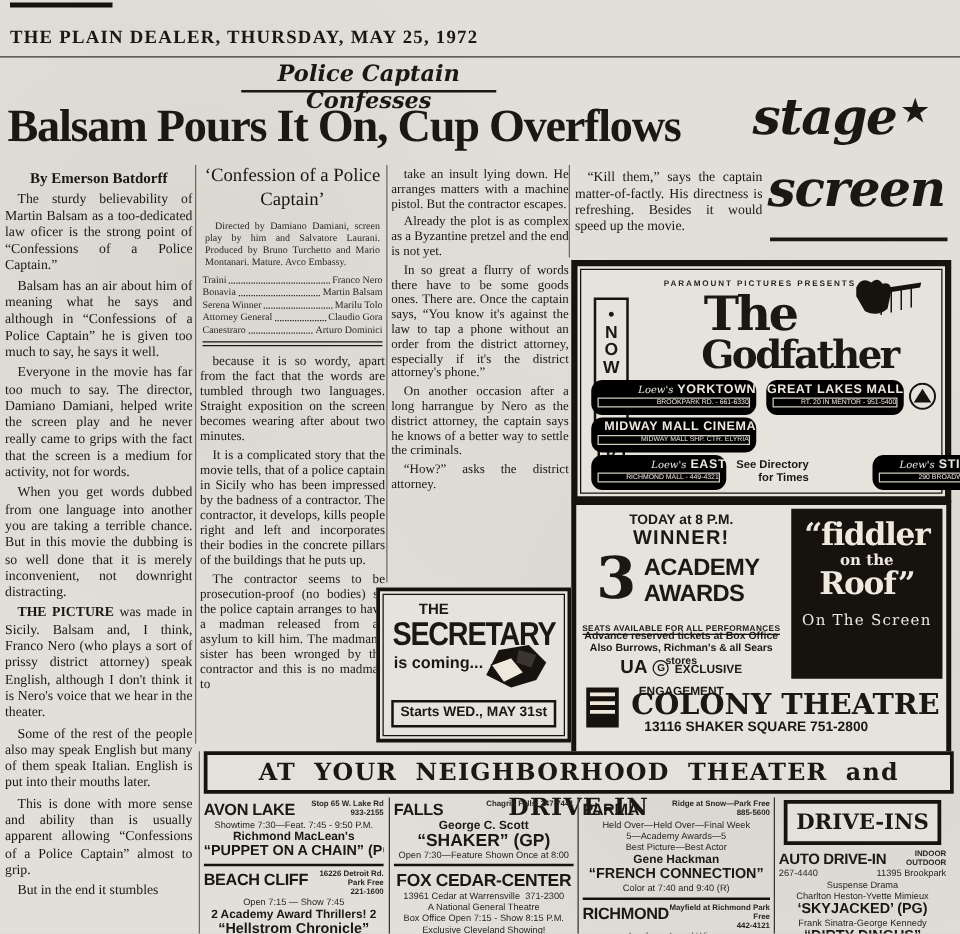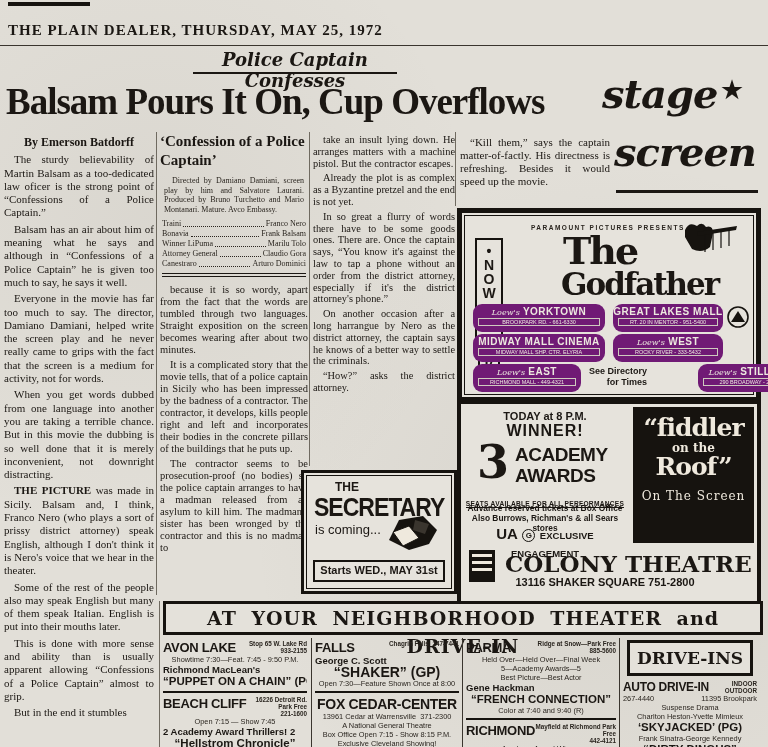--- a/index.html
+++ b/index.html
@@ -25,37 +25,37 @@
   
   .col{overflow:hidden;text-align:justify;}
   .col p{margin:0 0 3px 0;text-indent:10px;}
   .byline{font-weight:bold;text-align:center;font-size:12px;margin-bottom:4px;}
   #col1{font-size:11px;line-height:13.3px;}
   #col2{font-size:10.5px;line-height:12px;}
   #col3{font-size:10.4px;line-height:11.8px;}
   #col4{font-size:11px;line-height:13px;}
 
   
-  .rev-title{font-weight:bold;font-size:15px;text-align:left;line-height:19px;font-family:"Liberation Serif",serif;}
+  .rev-title{font-weight:normal;font-size:15px;text-align:center;line-height:19px;font-family:"Liberation Serif",serif;}
   .rev-credits{font-size:8px;line-height:9.5px;text-align:justify;margin:6px 4px 5px 4px;text-indent:8px;color:#2a251f;}
   .cast{margin:0 2px;border-bottom:4px double #1b1713;padding-bottom:4px;}
   .cast-row{display:flex;font-size:8px;line-height:10px;color:#2a251f;}
   .cast-dots{flex:1;border-bottom:1px dotted #2a251f;margin:0 2px 2px 2px;}
 
   
   .gf{border:5px solid #16130f;background:#e6e3dc;}
   .gf-in{position:absolute;left:2px;top:2px;right:2px;bottom:2px;border:1px solid #16130f;}
   .gf-now{border:2px solid #16130f;text-align:center;font-family:"Liberation Sans",sans-serif;
           font-weight:bold;font-size:14px;line-height:14px;}
   .gf-r{border:2px solid #16130f;font-weight:bold;font-family:"Liberation Serif",serif;
         font-size:13px;text-align:center;line-height:16px;}
   .gf-presents{font-family:"Liberation Sans",sans-serif;font-size:6.5px;font-weight:bold;letter-spacing:1.5px;color:#2a251f;}
   .gf-the{font-family:"DejaVu Serif",serif;font-weight:bold;font-size:38px;line-height:34px;letter-spacing:-2px;}
   .gf-name{font-family:"DejaVu Serif",serif;font-weight:bold;font-size:31px;letter-spacing:-2px;}
-  .gf-box{position:absolute;background:#701a75;color:#ece8df;border-radius:9px;text-align:center;padding-top:2px;}
+  .gf-box{position:absolute;background:#000000;color:#ece8df;border-radius:9px;text-align:right;padding-top:2px;}
   .gf-box .nm{font-family:"Liberation Sans",sans-serif;font-weight:bold;font-size:10px;letter-spacing:.5px;white-space:nowrap;}
   .gf-box .scr{font-family:"DejaVu Serif",serif;font-style:italic;font-weight:normal;font-size:8px;letter-spacing:0;}
   .gf-box .sub{font-family:"Liberation Sans",sans-serif;font-size:5.5px;border:1px solid #cfcabf;
                margin:1px 5px 0 5px;white-space:nowrap;overflow:hidden;}
   .gf-dir{font-family:"Liberation Sans",sans-serif;font-weight:bold;font-size:9px;text-align:right;line-height:11px;}
 
   
   .fid{border:4px solid #16130f;background:#e6e3dc;}
   .fid-left{position:absolute;left:0;top:0;width:168px;text-align:center;font-family:"Liberation Sans",sans-serif;}
   .fid-today{font-weight:bold;font-size:11px;}
@@ -77,36 +77,36 @@
   .colony-name{font-family:"DejaVu Serif",serif;font-weight:bold;font-size:23px;letter-spacing:0px;white-space:nowrap;}
   .colony-addr{font-family:"Liberation Sans",sans-serif;font-weight:bold;font-size:11px;text-align:center;}
   .colony-logo{background:#16130f;}
   .colony-logo div{background:#efe9dd;height:3px;margin:4px 3px 0 3px;}
 
   
   .sec{border:3px solid #16130f;background:#e6e3dc;}
   .sec-in{position:absolute;left:2px;top:2px;right:2px;bottom:2px;border:1px solid #16130f;}
   .sec-the{font-family:"Liberation Sans",sans-serif;font-weight:bold;font-size:12px;}
   .sec-name{font-family:"Liberation Sans",sans-serif;font-weight:bold;font-size:23px;letter-spacing:-1px;transform:scaleY(1.15);transform-origin:left top;}
-  .sec-coming{font-family:"Liberation Sans",sans-serif;font-weight:normal;font-size:13px;}
+  .sec-coming{font-family:"Liberation Sans",sans-serif;font-weight:bold;font-size:13px;}
   .sec-starts{border:2px solid #16130f;font-family:"Liberation Sans",sans-serif;font-weight:bold;
               font-size:11px;text-align:center;line-height:17px;}
 
   
   .banner{border:3px solid #16130f;background:#e4e1da;text-align:center;
           font-family:"DejaVu Serif",serif;font-weight:bold;font-size:19px;letter-spacing:1px;word-spacing:7px;line-height:28px;}
   .lst{font-family:"Liberation Sans",sans-serif;overflow:hidden;}
   .lst-head{display:flex;justify-content:space-between;align-items:flex-start;}
   .lst-name{font-weight:bold;font-size:13px;letter-spacing:-.3px;white-space:nowrap;}
   .lst-name.big{font-size:14px;}
   .lst-info{font-weight:bold;font-size:6.3px;line-height:7px;text-align:right;color:#2a251f;}
   .lst-line{font-weight:normal;font-size:7.4px;line-height:9px;text-align:center;color:#2a251f;}
   .lst-title{font-weight:bold;font-size:11.5px;line-height:13px;text-align:center;white-space:nowrap;}
   .lst-title.huge{font-size:14px;}
-  .lst-star{font-weight:bold;font-size:9.5px;line-height:11px;text-align:left;}
+  .lst-star{font-weight:bold;font-size:9.5px;line-height:11px;text-align:center;}
   .lst-sep{height:2px;background:#16130f;margin:3px 0;}
   .di-box{border:3px solid #16130f;text-align:center;font-family:"DejaVu Serif",serif;
           font-weight:bold;font-size:17px;line-height:30px;background:#e4e1da;}
 </style>
 </head>
 <body>
 
 <div id="page">
 
   <div class="abs" style="left:8px;top:2px;width:82px;height:4px;background:#16130f;"></div>
@@ -149,24 +149,24 @@
     <div class="rev-credits">Directed by Damiano Damiani, screen play by him and Salvatore Laurani. Produced by Bruno Turchetto and Mario Montanari. Mature. Avco Embassy.</div>
     <div class="cast">
       <div class="cast-row">
           <span>Traini</span>
           <span class="cast-dots"></span>
           <span>Franco Nero</span>
         </div>
       <div class="cast-row">
           <span>Bonavia</span>
           <span class="cast-dots"></span>
-          <span>Frank Balsam</span>
-        </div>
-      <div class="cast-row">
-          <span>Winner LiPuma</span>
+          <span>Martin Balsam</span>
+        </div>
+      <div class="cast-row">
+          <span>Serena Winner</span>
           <span class="cast-dots"></span>
           <span>Marilu Tolo</span>
         </div>
       <div class="cast-row">
           <span>Attorney General</span>
           <span class="cast-dots"></span>
           <span>Claudio Gora</span>
         </div>
       <div class="cast-row">
           <span>Canestraro</span>
@@ -223,24 +223,20 @@
         <div class="nm"><span>GREAT LAKES MALL</span></div>
         <div class="sub">RT. 20 IN MENTOR - 951-5400</div>
       </div>
       <svg class="abs" style="left:262px;top:90px;" width="22" height="22" viewBox="0 0 22 22">
         <circle cx="11" cy="11" r="10" fill="none" stroke="#16130f" stroke-width="1.6"></circle>
         <path d="M4 16 L11 5 L18 16 Z" fill="#16130f"></path>
       </svg>
       <div class="gf-box" style="left:8px;top:118px;width:132px;height:26px;">
         <div class="nm"><span>MIDWAY MALL CINEMA</span></div>
         <div class="sub">MIDWAY MALL SHP. CTR. ELYRIA</div>
-      </div>
-      <div class="gf-box" style="left:148px;top:118px;width:110px;height:26px;">
-        <div class="nm"><span class="scr">Loew's</span> <span>WEST</span></div>
-        <div class="sub">ROCKY RIVER - 333-5432</div>
       </div>
       <div class="gf-box" style="left:8px;top:148px;width:108px;height:26px;">
         <div class="nm"><span class="scr">Loew's</span> <span>EAST</span></div>
         <div class="sub">RICHMOND MALL - 449-4321</div>
       </div>
       <div class="abs gf-dir" style="left:120px;top:150px;width:62px;">See Directory for Times</div>
       <div class="gf-box" style="left:186px;top:148px;width:113px;height:26px;margin-left:47px;">
         <div class="nm"><span class="scr">Loew's</span> <span>STILLWELL</span></div>
         <div class="sub">290 BROADWAY - 232-4348</div>
       </div>

